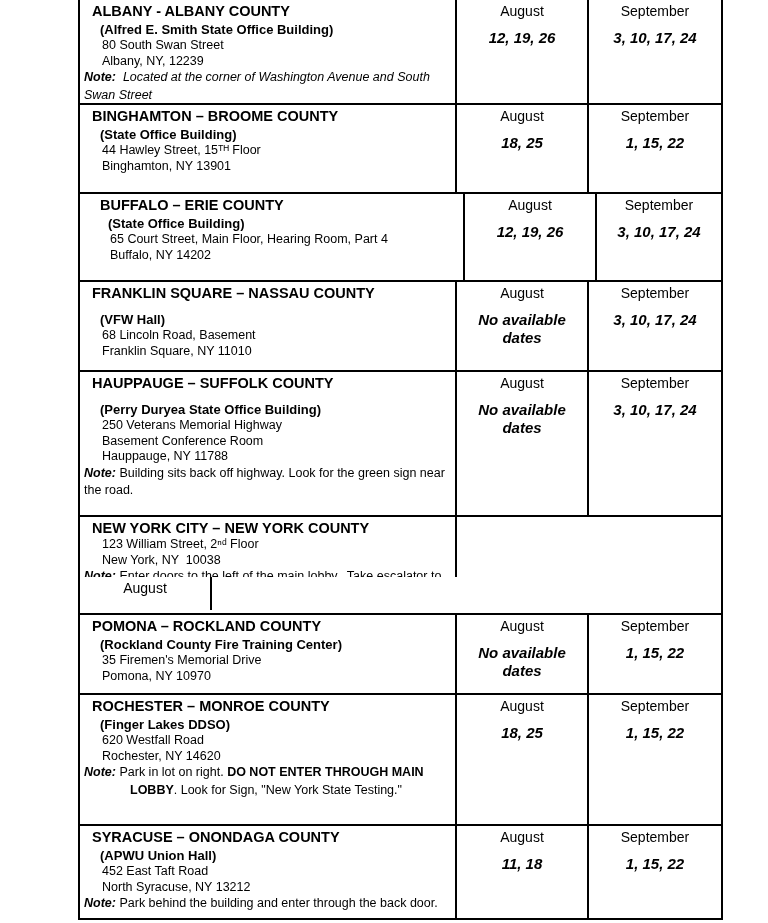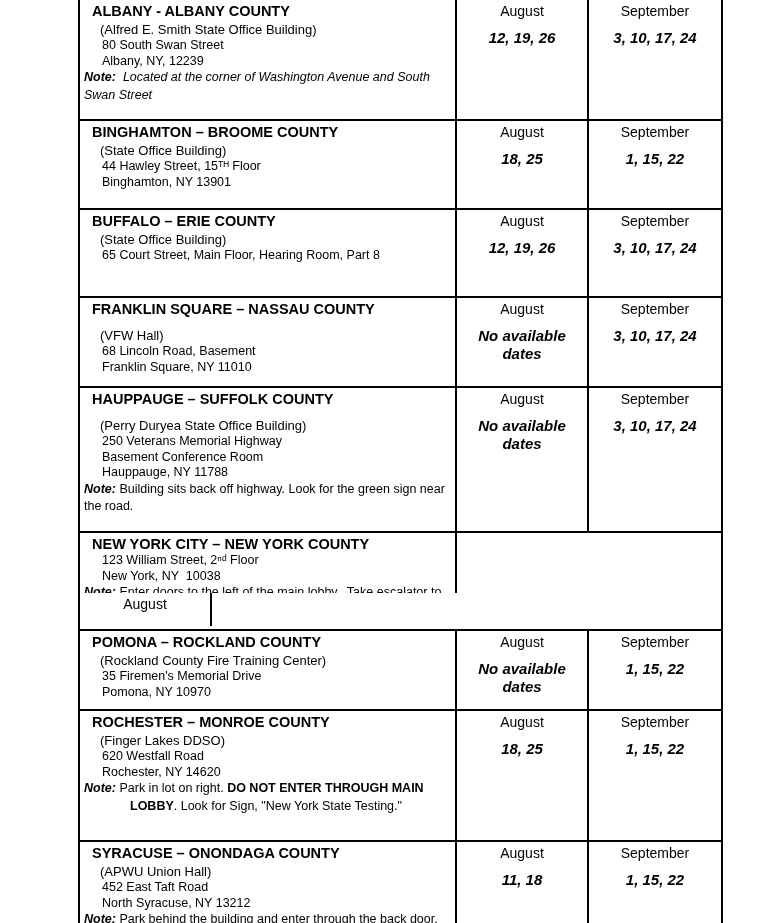--- a/index.html
+++ b/index.html
@@ -7,42 +7,42 @@
     width:768px;height:923px;background:#ffffff;color:#000;
     font-family:"Liberation Sans","DejaVu Sans",sans-serif;
     overflow:hidden;position:relative;
   }
   .loc-table{
     position:absolute;left:78px;top:0;width:645px;
     border-left:2px solid #000;border-right:2px solid #000;
     box-sizing:border-box;background:#fff;
   }
   .row{display:flex;border-bottom:2px solid #000;box-sizing:border-box;overflow:hidden;}
-  .row:nth-child(1){height:121px;justify-content:center;}
+  .row:nth-child(1){height:105px;justify-content:center;}
   .row:nth-child(2){height:89px;}
-  .row:nth-child(3){height:88px;}
+  .row:nth-child(3){height:88px;padding-left:8px;}
   .row:nth-child(4){height:90px;}
   .row:nth-child(5){height:145px;}
   .row:nth-child(6){height:98px;flex-direction:column;}
   .row:nth-child(7){height:80px;}
   .row:nth-child(8){height:131px;}
   .row:nth-child(9){height:94px;}
   .loc-cell{
     width:377px;box-sizing:border-box;border-right:2px solid #000;
     padding:2px 6px 0 12px;overflow:hidden;
   }
   .month-cell{
     width:132px;box-sizing:border-box;text-align:center;
     padding-top:3px;overflow:hidden;
   }
   .aug{border-right:2px solid #000;}
   .sep{flex:1;}
   .title{font-weight:bold;font-size:14.5px;line-height:18px;white-space:pre-wrap;}
   .loc-cell.spaced .title{margin-bottom:10px;}
-  .building{font-weight:normal;font-size:13px;line-height:16px;margin-left:8px;margin-top:2px;white-space:pre-wrap;}
+  .building{font-weight:bold;font-size:13px;line-height:16px;margin-left:8px;margin-top:2px;white-space:pre-wrap;}
   .addr-line{font-size:12.5px;line-height:15.5px;margin-left:10px;white-space:pre-wrap;}
   .note{font-size:12.5px;line-height:17.5px;margin-left:-8px;}
   .note.hang{padding-left:46px;text-indent:-46px;}
   .note span{white-space:pre-wrap;}
   .seg-label{font-weight:bold;font-style:italic;}
   .seg-italic{font-style:italic;}
   .seg-bold{font-weight:bold;}
   .seg-regular{font-style:normal;font-weight:normal;}
   .month{font-weight:normal;font-size:14px;line-height:17px;}
   .dates{font-weight:bold;font-size:15px;line-height:18px;margin-top:9px;padding:0 8px;font-style:italic;}
@@ -89,21 +89,22 @@
       <div class="month">September</div>
       <div class="dates">1, 15, 22</div>
     </div>
   </div>
 
   <div class="row">
     <div class="loc-cell">
       <div class="title">BUFFALO – ERIE COUNTY</div>
       <div class="building">(State Office Building)</div>
       <div class="address">
-          <div class="addr-line">65 Court Street, Main Floor, Hearing Room, Part 8</div>
+          <div class="addr-line">65 Court Street, Main Floor, Hearing Room, Part 4</div>
+          <div class="addr-line">Buffalo, NY 14202</div>
         </div>
 
     </div>
     <div class="month-cell aug">
       <div class="month">August</div>
       <div class="dates">12, 19, 26</div>
     </div>
     <div class="month-cell sep">
       <div class="month">September</div>
       <div class="dates">3, 10, 17, 24</div>

